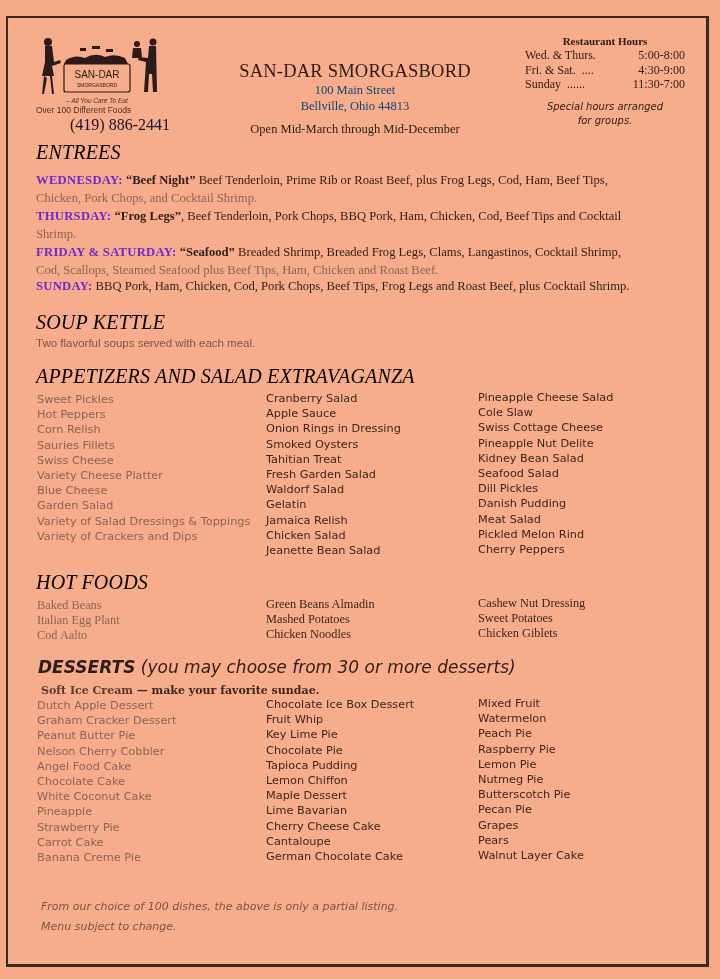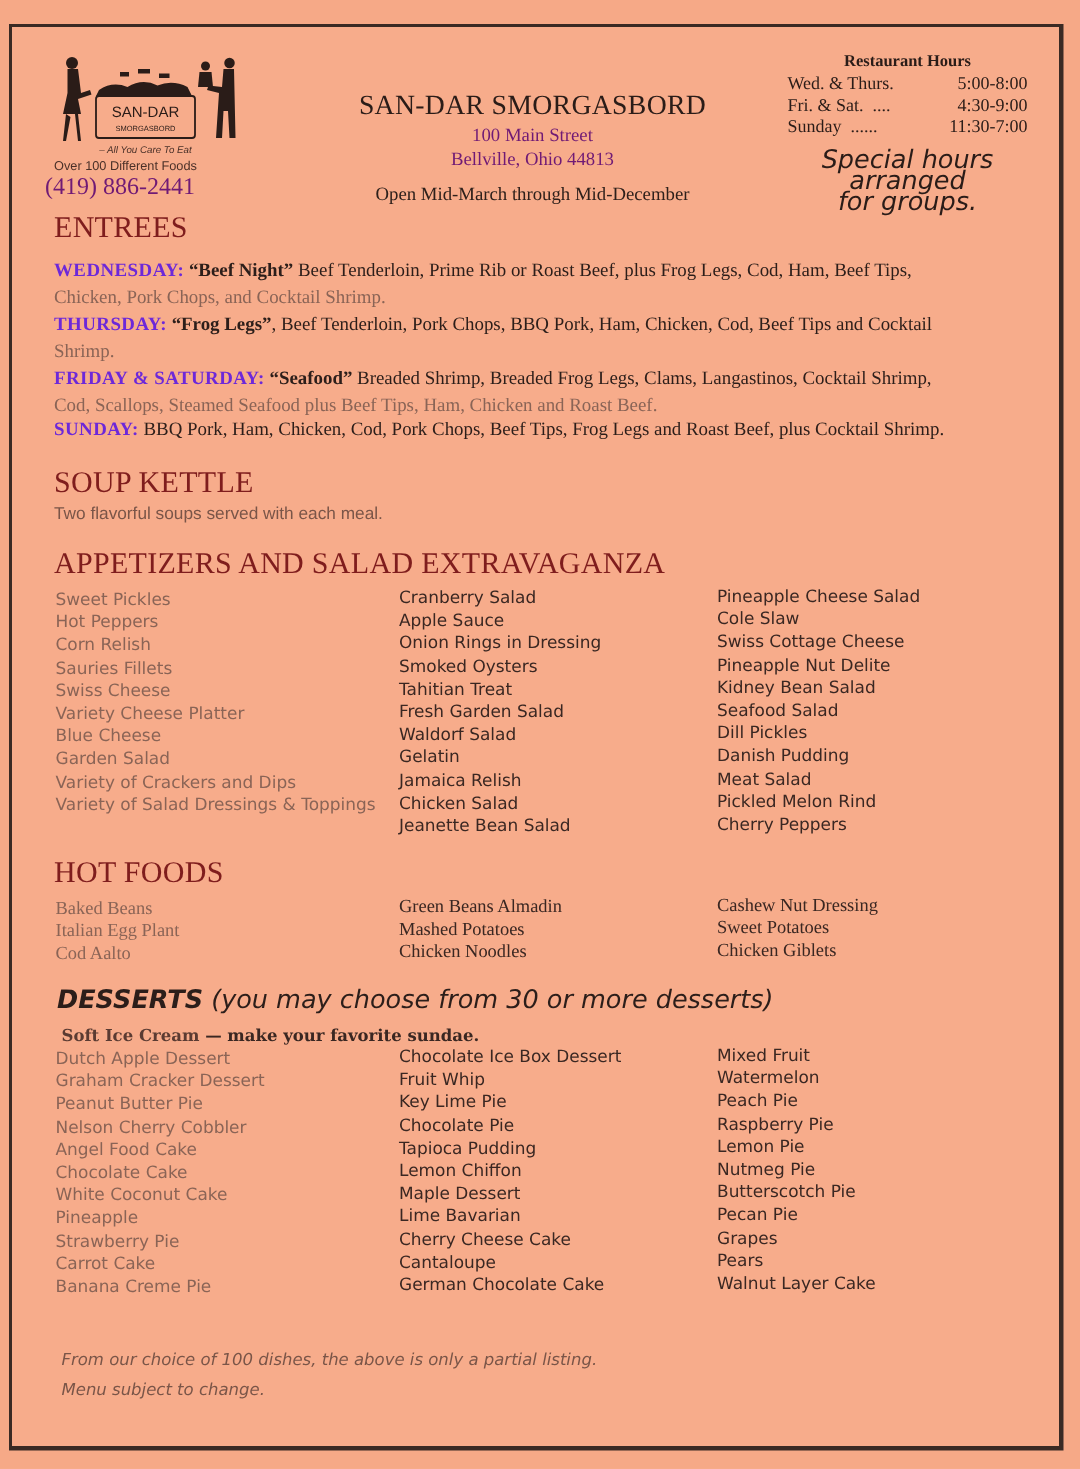--- a/index.html
+++ b/index.html
@@ -28,51 +28,51 @@
     position: absolute; left: 22px; top: 65px; width: 90px; text-align: center;
     font-family: "Liberation Sans", sans-serif; font-style: italic;
     font-size: 6.5px; color: #4a3028;
   }
   .logo .tag2 {
     position: absolute; left: 6px; top: 73px; width: 122px; 
     font-family: "Liberation Sans", sans-serif;
     font-size: 8.5px; color: #4a3028;
   }
   .logo .phone {
-    position: absolute; left: 0; top: 84px; width: 122px; text-align: left;
+    position: absolute; left: 18px; top: 84px; width: 122px; text-align: right;
     font-family: "Liberation Serif", serif;
-    font-size: 16px; color: #701a75;
+    font-size: 16px; color: #0f172a;
   }
   .title-block {
     position: absolute; left: 210px; top: 60px; width: 290px; text-align: center;
   }
   .title-block .name {
     font-family: "Liberation Serif", serif; font-size: 18.5px; letter-spacing: 0.2px;
     color: #2a1c18; line-height: 22px;
   }
   .title-block .addr {
-    font-family: "Liberation Serif", serif; font-size: 12.5px; line-height: 16px; color: #701a75;
+    font-family: "Liberation Serif", serif; font-size: 12.5px; line-height: 16px; color: #0c4a6e;
   }
   .title-block .season {
     margin-top: 8px;
     font-family: "Liberation Serif", serif; font-size: 12.5px; color: #2e201b;
   }
   .hours {
     position: absolute; left: 525px; top: 35px; width: 160px;
     font-family: "DejaVu Sans", sans-serif; font-size: 10.5px; color: #2a1c18;
   }
   .hours .h-title { text-align: center; font-weight: bold; font-size: 11px; margin-bottom: 1px; font-family: "Liberation Serif", serif; }
   .hours .row { display: flex; justify-content: space-between; line-height: 14.5px; font-family: "Liberation Serif", serif; font-size: 12px; gap: 28px; }
-  .hours .note { text-align: center; font-style: italic; margin-top: 8px; line-height: 14px; font-size: 17px; }
+  .hours .note { text-align: center; font-style: italic; margin-top: 8px; line-height: 14px; font-size: 10px; }
 
   
   .sec-title {
     position: absolute; left: 36px;
-    font-family: "Liberation Serif", serif; 
-    font-size: 20px; color: #7f1d1d; letter-spacing: 0.2px;
+    font-family: "Liberation Serif", serif; font-style: italic;
+    font-size: 20px; color: #000000; letter-spacing: 0.2px;
   }
   .entree {
     position: absolute; left: 36px; width: 670px;
     font-family: "Liberation Serif", serif; font-size: 12.6px; line-height: 18px;
     color: #2c1e1a;
   }
   .entree .day { color: #6d28d9; font-weight: bold; letter-spacing: 0.3px; }
   .entree .theme { font-weight: bold; color: #2c1e1a; }
   .faded { color: #8a6456; }
   .soup-text {
@@ -188,22 +188,22 @@
 <div class="sec-title" style="top:365px;">APPETIZERS AND SALAD EXTRAVAGANZA</div>
 <div class="col c1" style="top:392px;">
   <div>Sweet Pickles</div>
   <div>Hot Peppers</div>
   <div>Corn Relish</div>
   <div>Sauries Fillets</div>
   <div>Swiss Cheese</div>
   <div>Variety Cheese Platter</div>
   <div>Blue Cheese</div>
   <div>Garden Salad</div>
+  <div>Variety of Salad Dressings &amp; Toppings</div>
   <div>Variety of Crackers and Dips</div>
-  <div>Variety of Salad Dressings &amp; Toppings</div>
 </div>
 <div class="col c2" style="top:391px;">
   <div>Cranberry Salad</div>
   <div>Apple Sauce</div>
   <div>Onion Rings in Dressing</div>
   <div>Smoked Oysters</div>
   <div>Tahitian Treat</div>
   <div>Fresh Garden Salad</div>
   <div>Waldorf Salad</div>
   <div>Gelatin</div>

